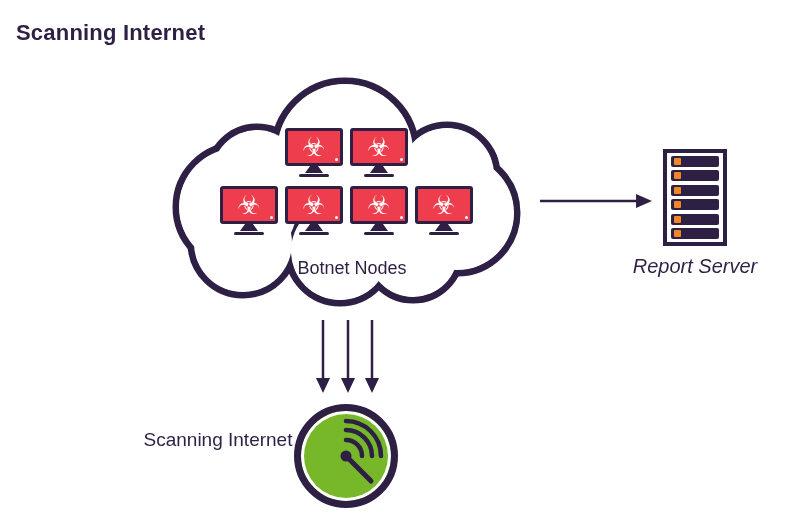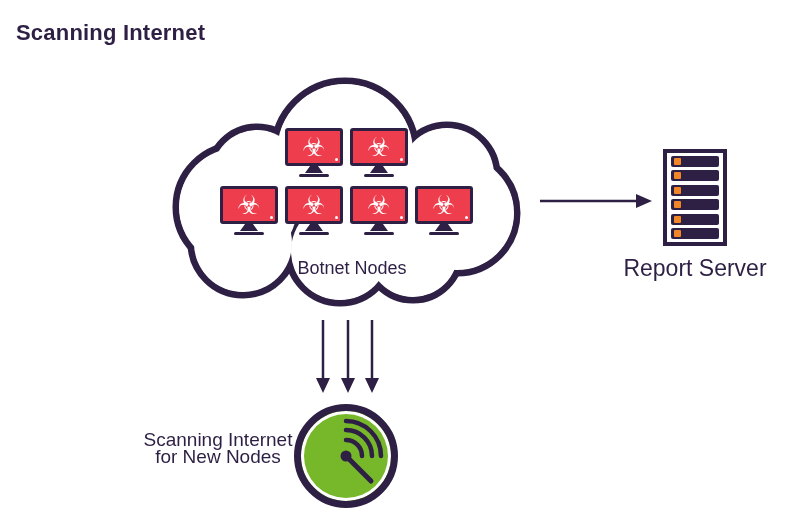--- a/index.html
+++ b/index.html
@@ -68,21 +68,21 @@
     background: #2e1f44;
   }
 
   
   .diagram-label {
     position: absolute;
     text-align: center;
     color: #2e1f44;
   }
   .botnet-label { left: 252px; top: 258px; width: 200px; font-size: 18px; }
-  .report-label { left: 613px; top: 255px; width: 164px; font-size: 23px; }
+  .report-label { left: 613px; top: 255px; width: 164px; font-size: 20px; font-style: italic; }
   .scan-label   { left: 120px; top: 431px; width: 196px; font-size: 19px; line-height: 17px; }
 
   
   .server {
     position: absolute;
     left: 663px; top: 149px;
     width: 64px; height: 97px;
     background: #ffffff;
     border: 4px solid #2e1f44;
     padding: 3px 4px;
@@ -228,21 +228,20 @@
         <path d="M 42 16 A 26 26 0 0 1 68 42"></path>
         <path d="M 42 7  A 35 35 0 0 1 77 42"></path>
         <line x1="42" y1="42" x2="67" y2="67" stroke-width="5"></line>
       </g>
       <circle cx="42" cy="42" r="5.5" fill="#2e1f44"></circle>
     </svg>
   </div>
 
   <div class="diagram-label scan-label">
     <div>Scanning Internet</div>
-    <div>for New Nodes</div>
   </div>
 
   <svg class="arrows-svg" width="800" height="523" viewBox="0 0 800 523" aria-hidden="true">
     <g stroke="#2e1f44" fill="#2e1f44">
       <line x1="540" y1="201" x2="637" y2="201" stroke-width="2.5"></line>
       <polygon points="636,194 652,201 636,208" stroke="none"></polygon>
     </g>
     <g stroke="#2e1f44" fill="#2e1f44">
       <line x1="323" y1="320" x2="323" y2="379" stroke-width="2.5"></line>
       <polygon points="316,378 330,378 323,393" stroke="none"></polygon>

